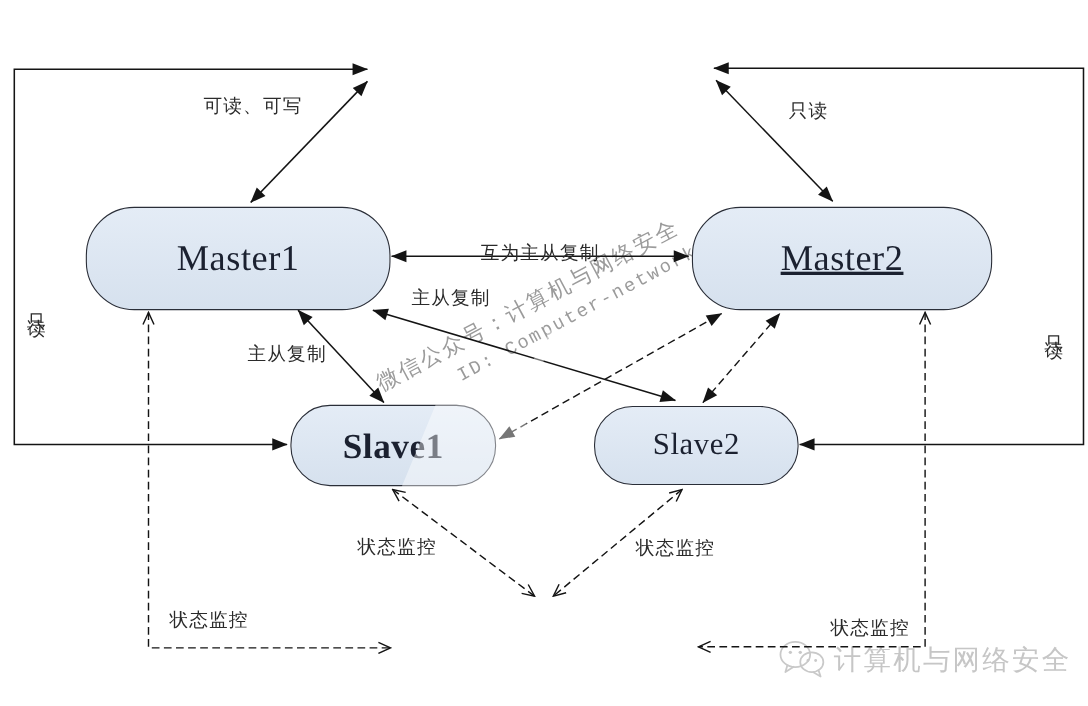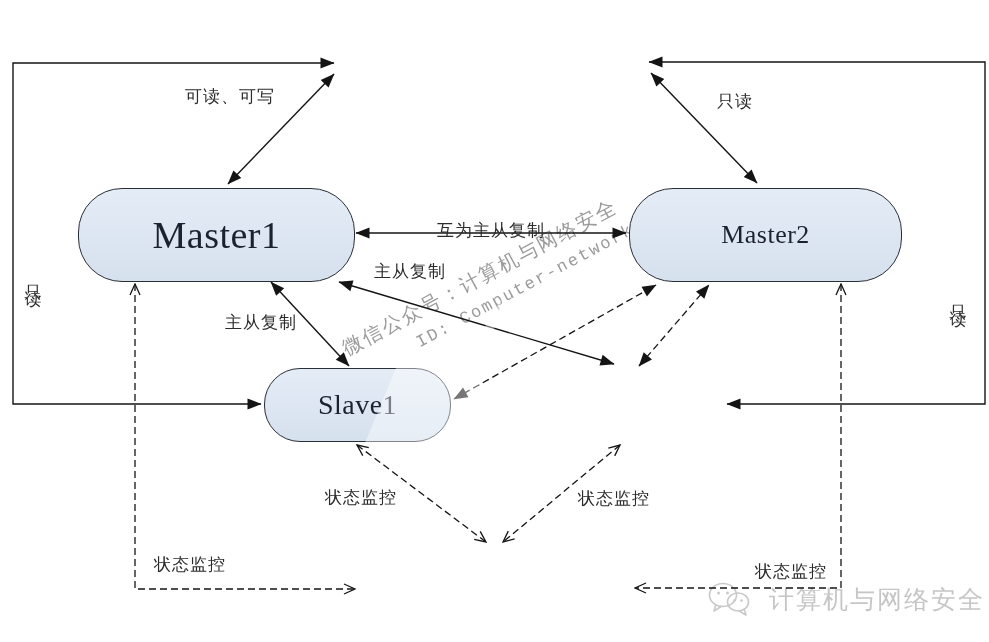--- a/index.html
+++ b/index.html
@@ -11,23 +11,23 @@
     position:relative; width:989px; height:642px; background:#ffffff;
     font-family:"Liberation Serif", serif; overflow:hidden;
   }
   .node{
     position:absolute; display:flex; align-items:center; justify-content:center;
     background:linear-gradient(180deg,#e4ecf6 0%, #d6e1ee 100%);
     border:1.4px solid var(--node-border);
     color:#1b2130; z-index:1; letter-spacing:0.5px;
   }
   #node-app    {left:337px; top:9px;   width:310px; height:103px; border-radius:38px; font-size:31px;}
-  #node-m1     {left:78px;  top:188px; width:275px; height:92px;  border-radius:44px; font-size:38px;}
-  #node-m2     {left:629px; top:188px; width:271px; height:92px;  border-radius:44px; font-size:26px;}
-  #node-s1     {left:264px; top:368px; width:185px; height:72px;  border-radius:36px; font-size:28px;}
+  #node-m1     {left:78px;  top:188px; width:275px; height:92px;  border-radius:44px; font-size:33px;}
+  #node-m2     {left:629px; top:188px; width:271px; height:92px;  border-radius:44px; font-size:33px;text-decoration:underline;}
+  #node-s1     {left:264px; top:368px; width:185px; height:72px;  border-radius:36px; font-size:32px;font-weight:bold;}
   #node-s2     {left:540px; top:369px; width:184px; height:70px;  border-radius:35px; font-size:28px;}
   #node-mon    {left:358px; top:545px; width:274px; height:88px;  border-radius:42px; font-size:31px;}
 
   svg.wires{position:absolute; left:0; top:0; z-index:2; pointer-events:none;}
   .solid{stroke:var(--line); stroke-width:1.4; fill:none;}
   .dashed{stroke:var(--line); stroke-width:1.3; fill:none; stroke-dasharray:7 4;}
 
   .lbl{
     position:absolute; z-index:3; color:#2b2b2b; font-size:17px; white-space:nowrap;
     transform:translate(-50%,-50%); letter-spacing:1px;
@@ -40,21 +40,21 @@
     color:var(--wm-gray); pointer-events:none;
   }
   #wm-center .l1{font-size:20px; letter-spacing:2px; white-space:nowrap;}
   #wm-center .l2{font-size:17px; margin-left:68px; margin-top:6px; letter-spacing:2px;
                  font-family:"Liberation Mono", monospace; white-space:nowrap;}
 
   #wm-footer{
     position:absolute; left:706px; top:580px; z-index:0; display:flex; align-items:center;
     color:var(--wm-light); pointer-events:none;
   }
-  #wm-footer .brand{font-size:25px; letter-spacing:2px; white-space:nowrap; margin-left:17px;}
+  #wm-footer .brand{font-size:25px; letter-spacing:2px; white-space:nowrap; margin-left:6px;}
 </style>
 </head>
 <body>
 
 <div id="stage">
 
   <div id="wm-center">
     <div class="l1">微信公众号：计算机与网络安全</div>
     <div class="l2">ID: Computer-network</div>
   </div>
@@ -69,20 +69,21 @@
         <circle cx="21.5" cy="13" r="1.5" fill="#c9c9c9"></circle>
       <circle cx="28.5" cy="20.5" r="1.3" fill="#c9c9c9"></circle>
         <circle cx="35.5" cy="20.5" r="1.3" fill="#c9c9c9"></circle>
     </svg>
     <span class="brand">计算机与网络安全</span>
   </div>
 
   <div class="node" id="node-m1">Master1</div>
   <div class="node" id="node-m2">Master2</div>
   <div class="node" id="node-s1">Slave1</div>
+  <div class="node" id="node-s2">Slave2</div>
 
   <svg class="wires" width="989" height="642" viewBox="0 0 989 642">
     <defs>
       <marker id="tri" markerUnits="userSpaceOnUse" markerWidth="15" markerHeight="12" viewBox="0 0 15 12" refX="14" refY="6" orient="auto-start-reverse">
         <path d="M0.5,0.5 L14.5,6 L0.5,11.5 Z" fill="#141414"></path>
       </marker>
       <marker id="vee" markerUnits="userSpaceOnUse" markerWidth="13" markerHeight="12" viewBox="0 0 13 12" refX="12" refY="6" orient="auto-start-reverse">
         <path d="M1,1 L12,6 L1,11" fill="none" stroke="#141414" stroke-width="1.3"></path>
       </marker>
     </defs>

